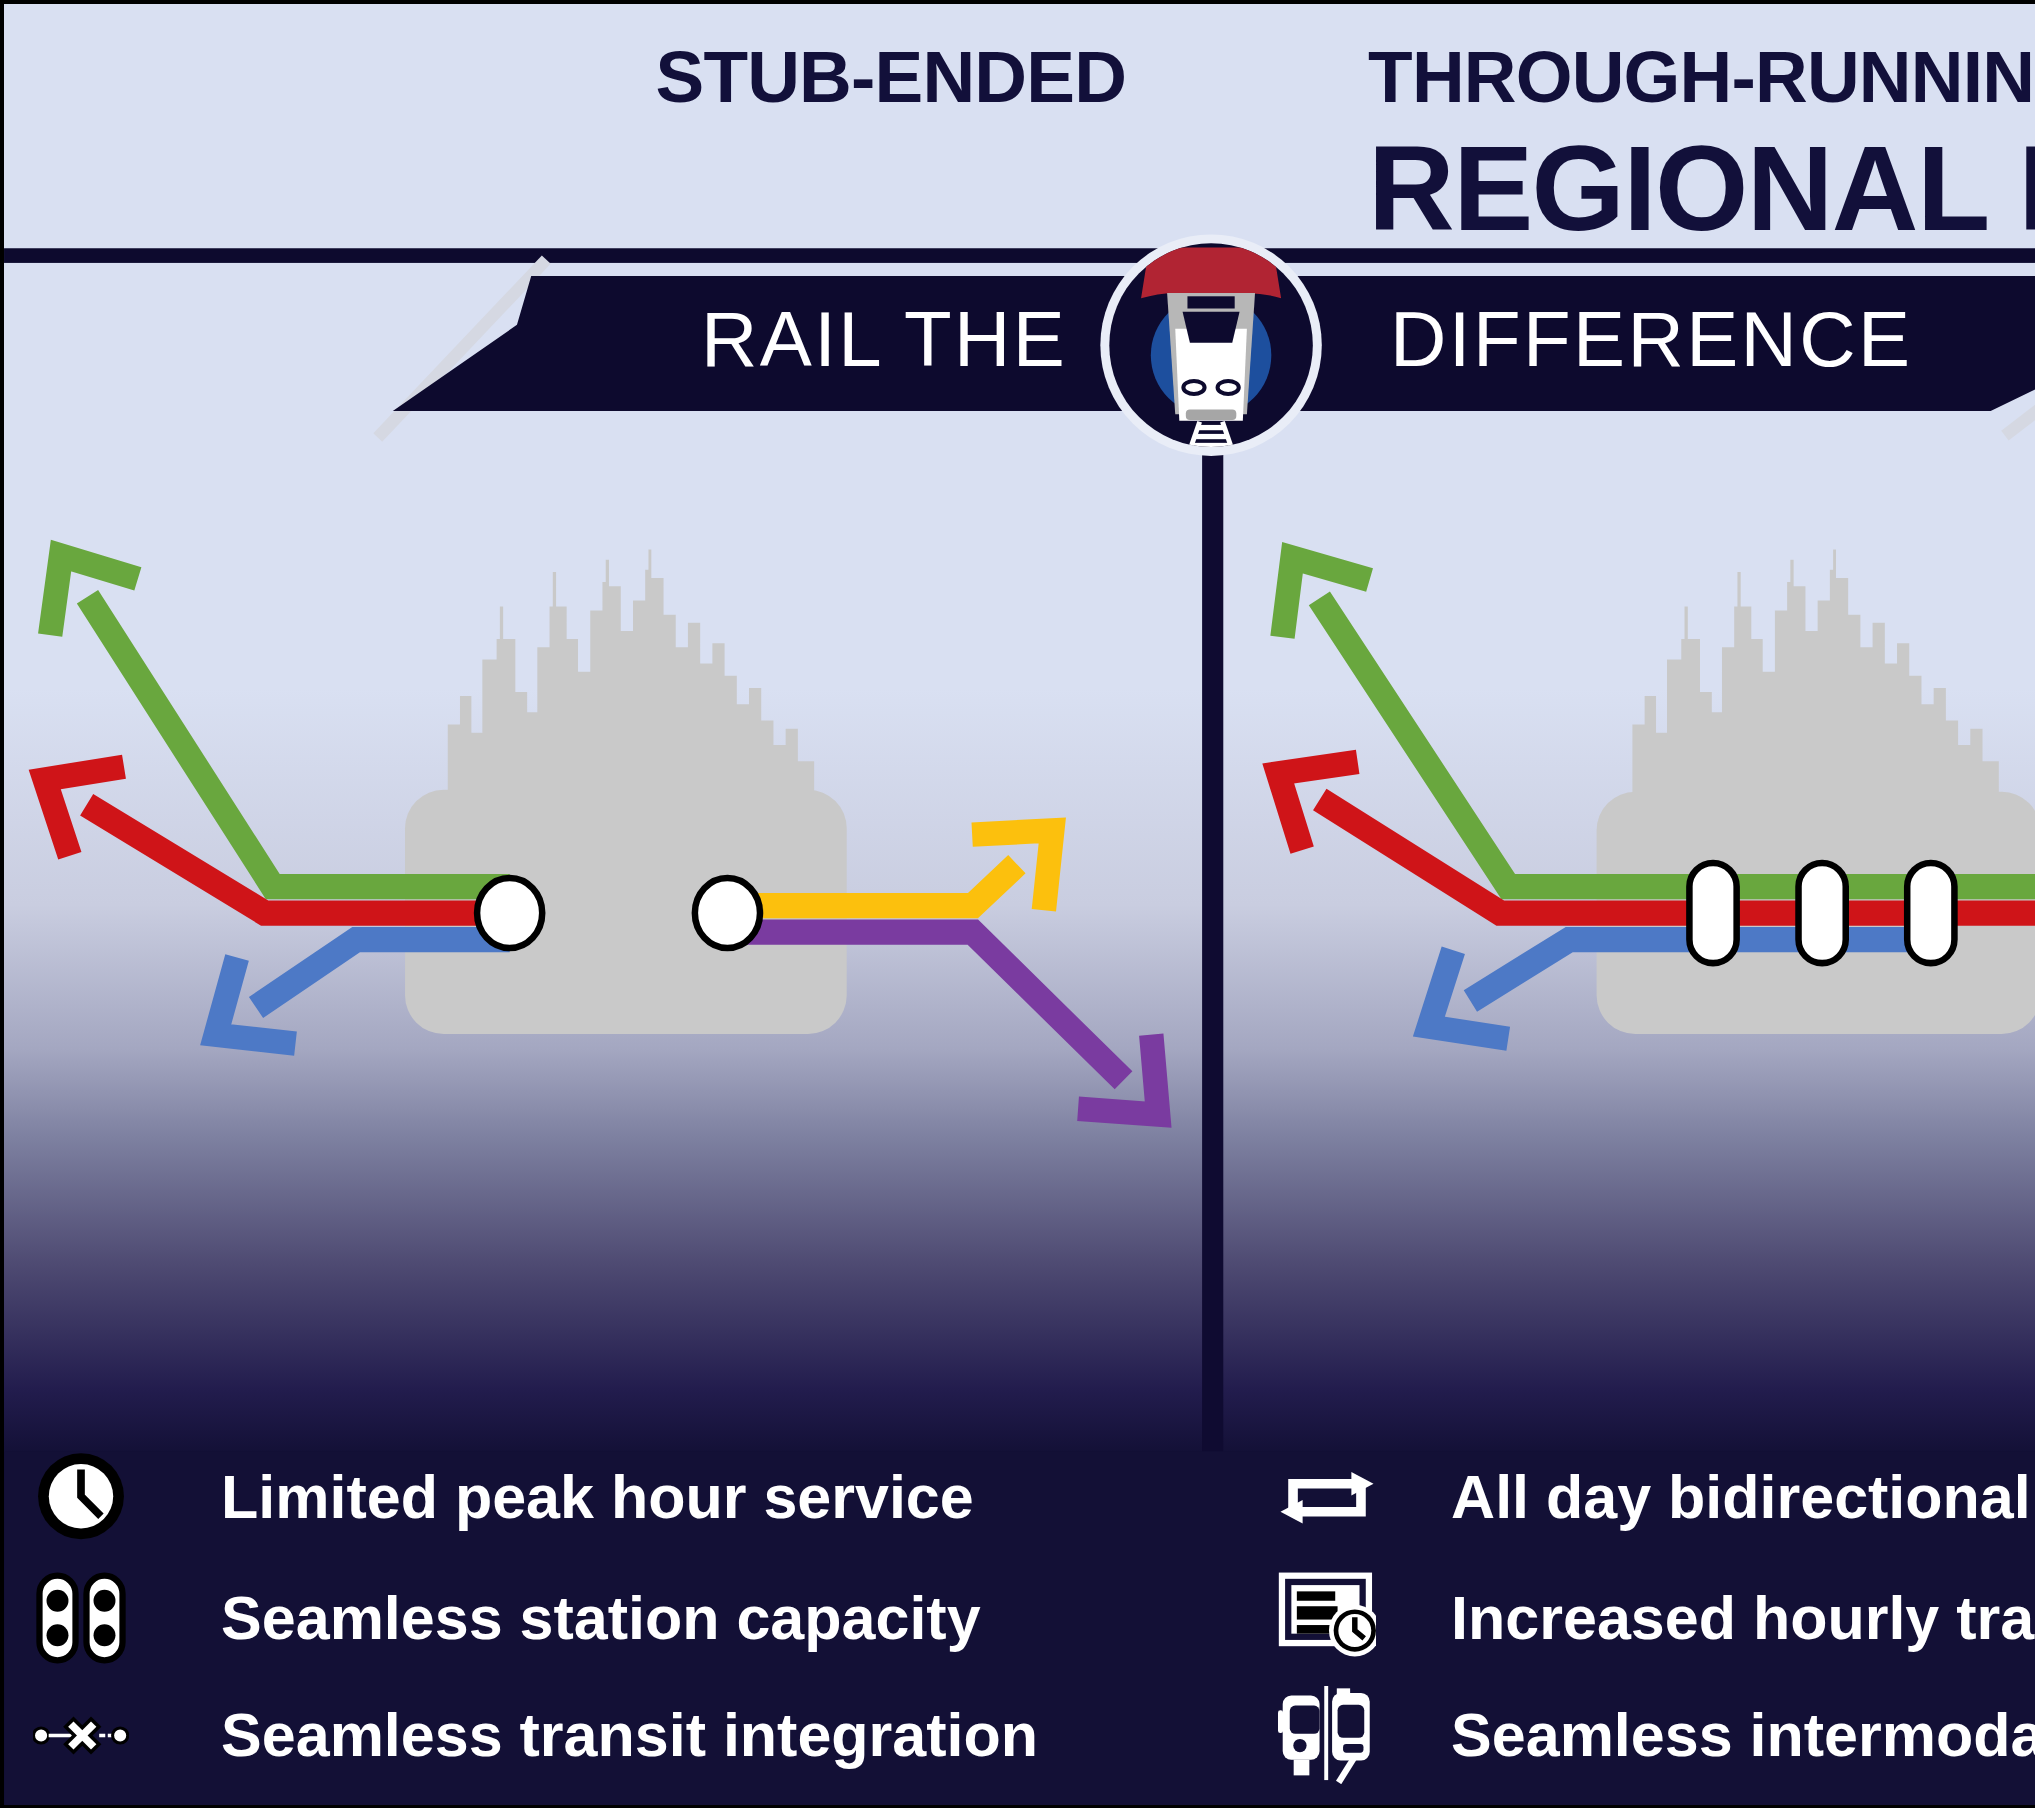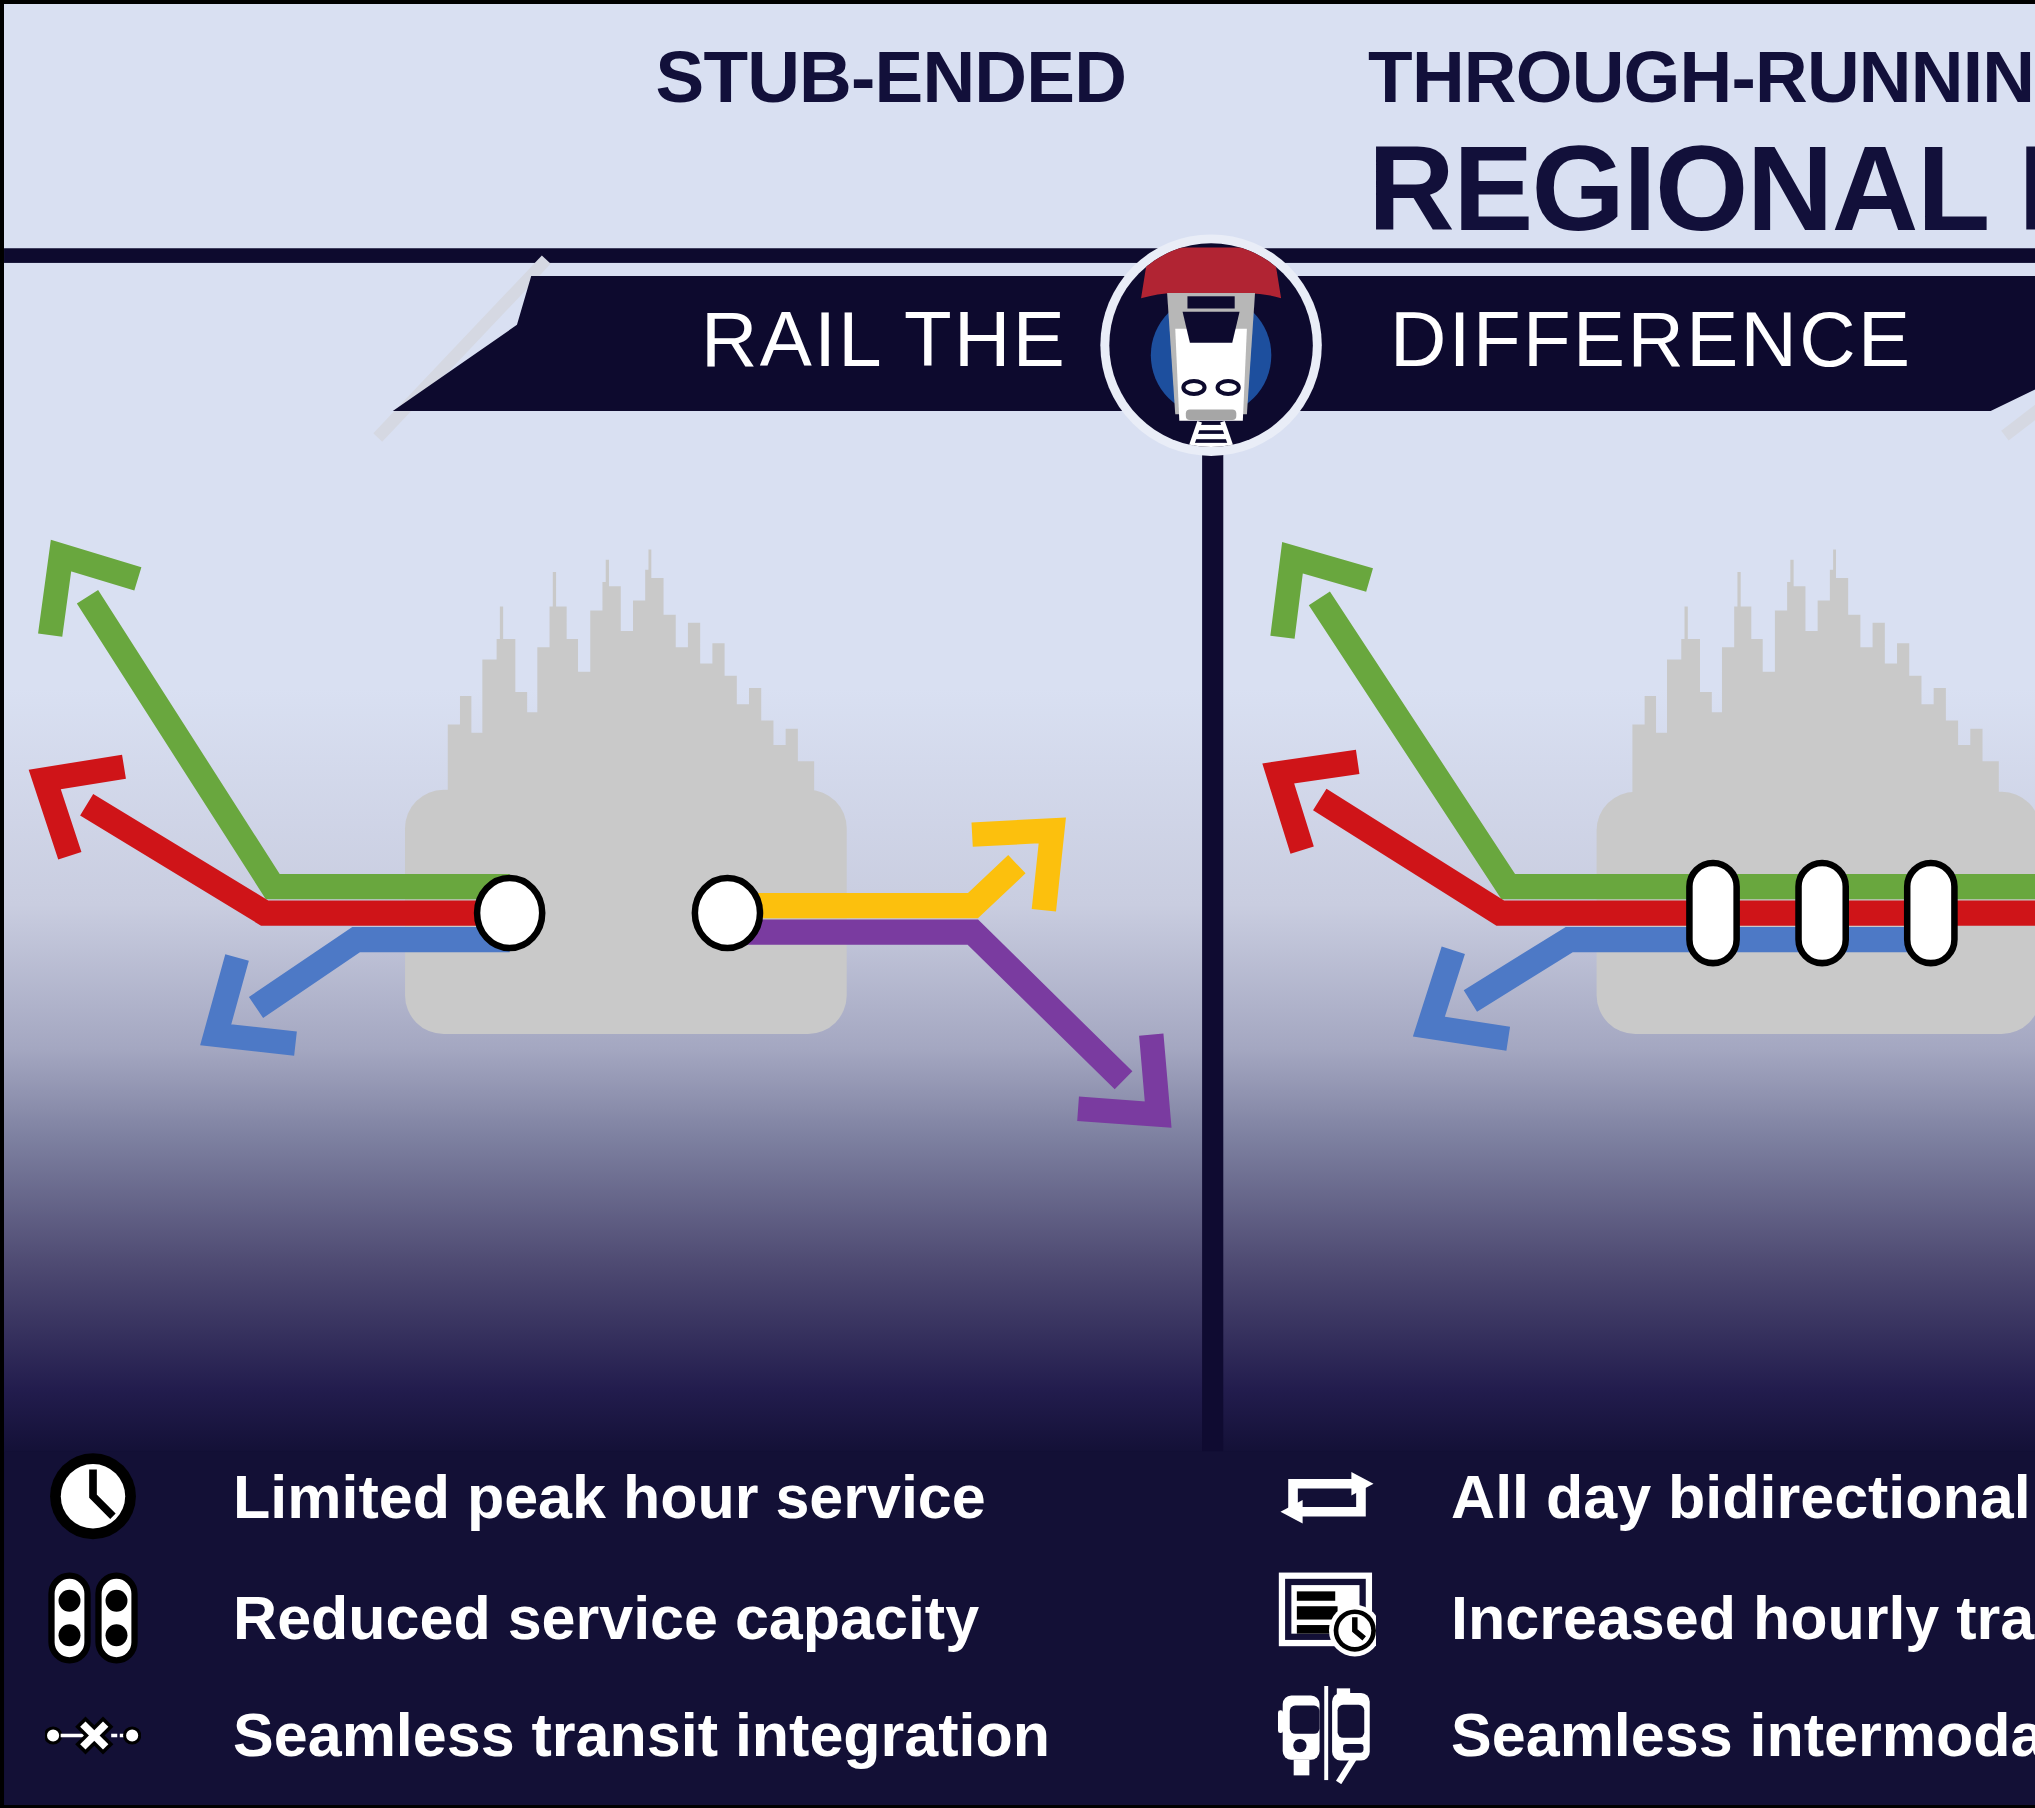--- a/index.html
+++ b/index.html
@@ -14,21 +14,21 @@
   .title-right{left:1364px;text-align:left;}
   .title-small{font-size:73px;letter-spacing:-0.8px;}
   .title-big{font-size:120px;letter-spacing:-1.6px;}
   .banner-word{position:absolute;top:296px;font-size:78px;font-weight:400;color:#ffffff;
                letter-spacing:2.4px;line-height:1;}
   .banner-know{right:1343px;}
   .banner-diff{left:1386px;}
   .legend-row{position:absolute;display:flex;align-items:center;height:98px;color:#ffffff;}
   .legend-row .icon-box{display:flex;align-items:center;justify-content:center;flex:0 0 auto;}
   .legend-label{font-size:61px;font-weight:700;white-space:nowrap;}
-  .lcol{left:41px;align-items:center;}
+  .lcol{left:29px;align-items:center;}
   .lcol .icon-box{width:96px;margin-right:92px;}
   .rcol{left:1274px;}
   .rcol .icon-box{width:98px;margin-right:75px;}
   .row-y1{top:1444px;}
   .row-y2{top:1565px;}
   .row-y3{top:1682px;}
 </style>
 </head>
 <body>
 
@@ -155,21 +155,21 @@
       <span class="icon-box">
         <svg width="94" height="94" viewBox="0 0 240 240">
           <rect x="14" y="12" width="92" height="216" rx="46" fill="#ffffff" stroke="#000000" stroke-width="16"></rect>
           <circle cx="60" cy="76" r="28" fill="#000000"></circle>
           <circle cx="60" cy="164" r="28" fill="#000000"></circle>
           <rect x="134" y="12" width="92" height="216" rx="46" fill="#ffffff" stroke="#000000" stroke-width="16"></rect>
           <circle cx="180" cy="76" r="28" fill="#000000"></circle>
           <circle cx="180" cy="164" r="28" fill="#000000"></circle>
         </svg>
       </span>
-      <span class="legend-label">Reduced service capacity</span>
+      <span class="legend-label">Seamless station capacity</span>
     </div>
 
     <div class="legend-row lcol row-y3">
       <span class="icon-box">
         <svg width="122" height="49" viewBox="0 0 380 150">
           <circle cx="32" cy="75" r="30" fill="#ffffff" stroke="#000000" stroke-width="12"></circle>
           <rect x="62" y="68" width="92" height="14" fill="#ffffff"></rect>
           <g transform="translate(195,75)">
             <rect x="-78" y="-29" width="156" height="58" fill="#000000" transform="rotate(45)"></rect>
             <rect x="-78" y="-29" width="156" height="58" fill="#000000" transform="rotate(-45)"></rect>

